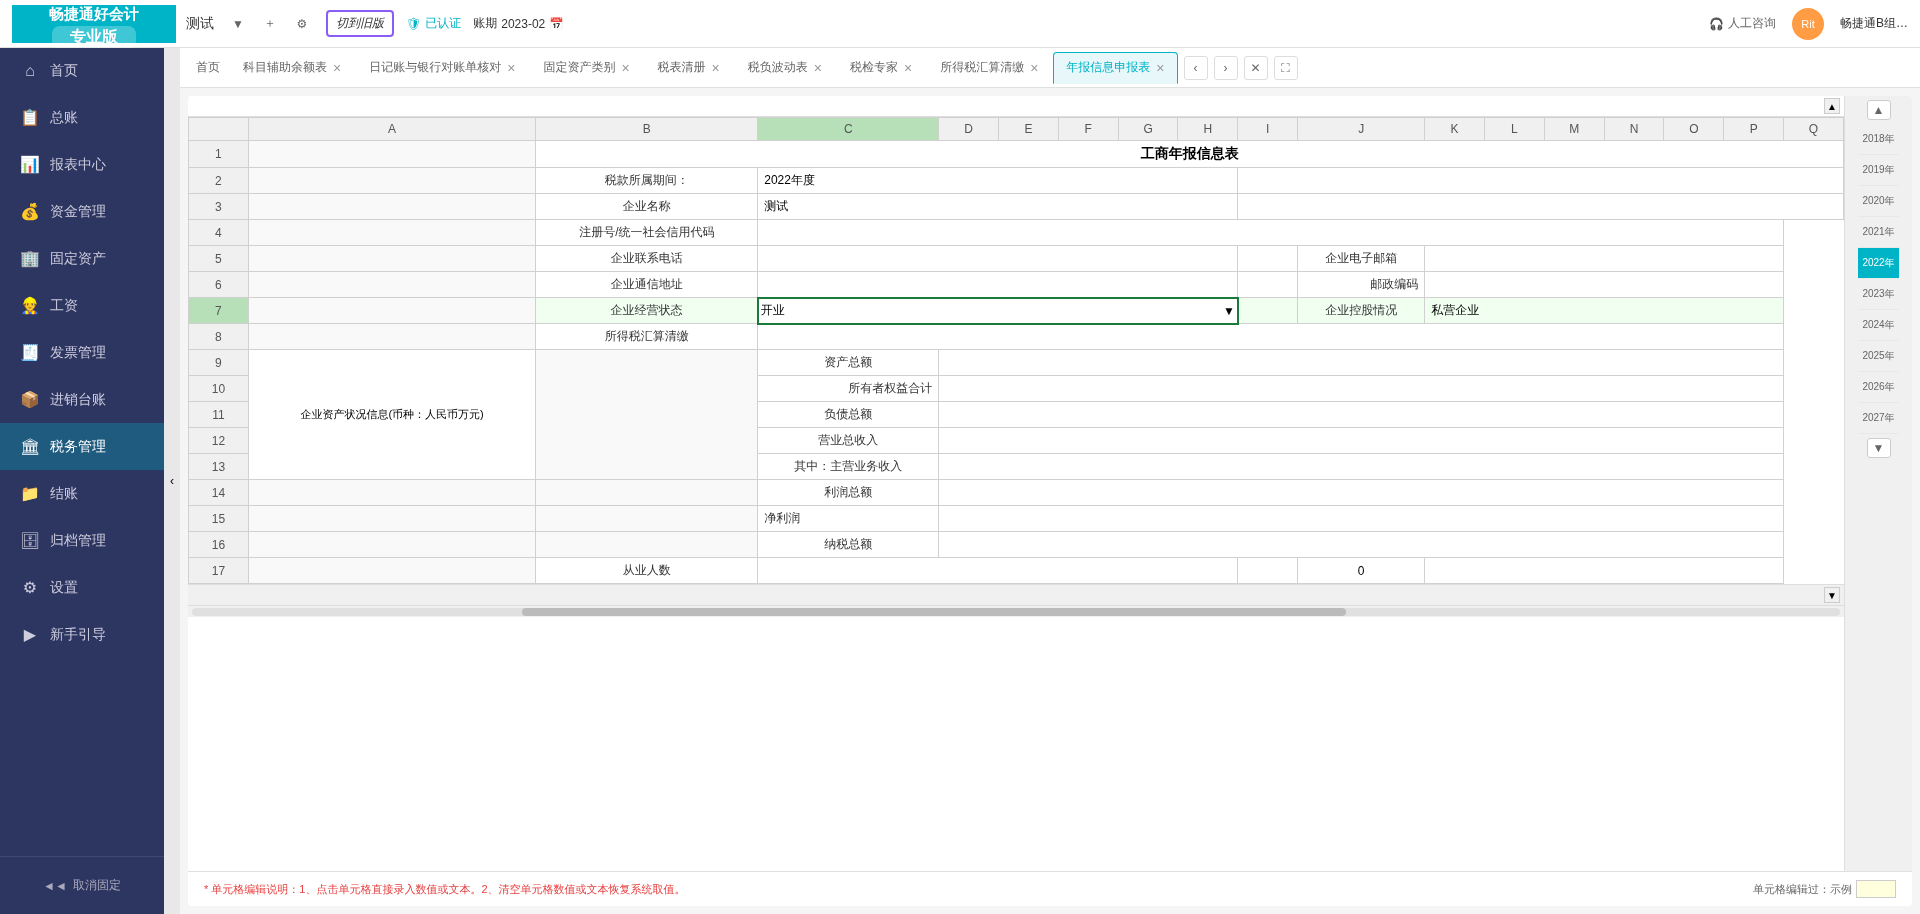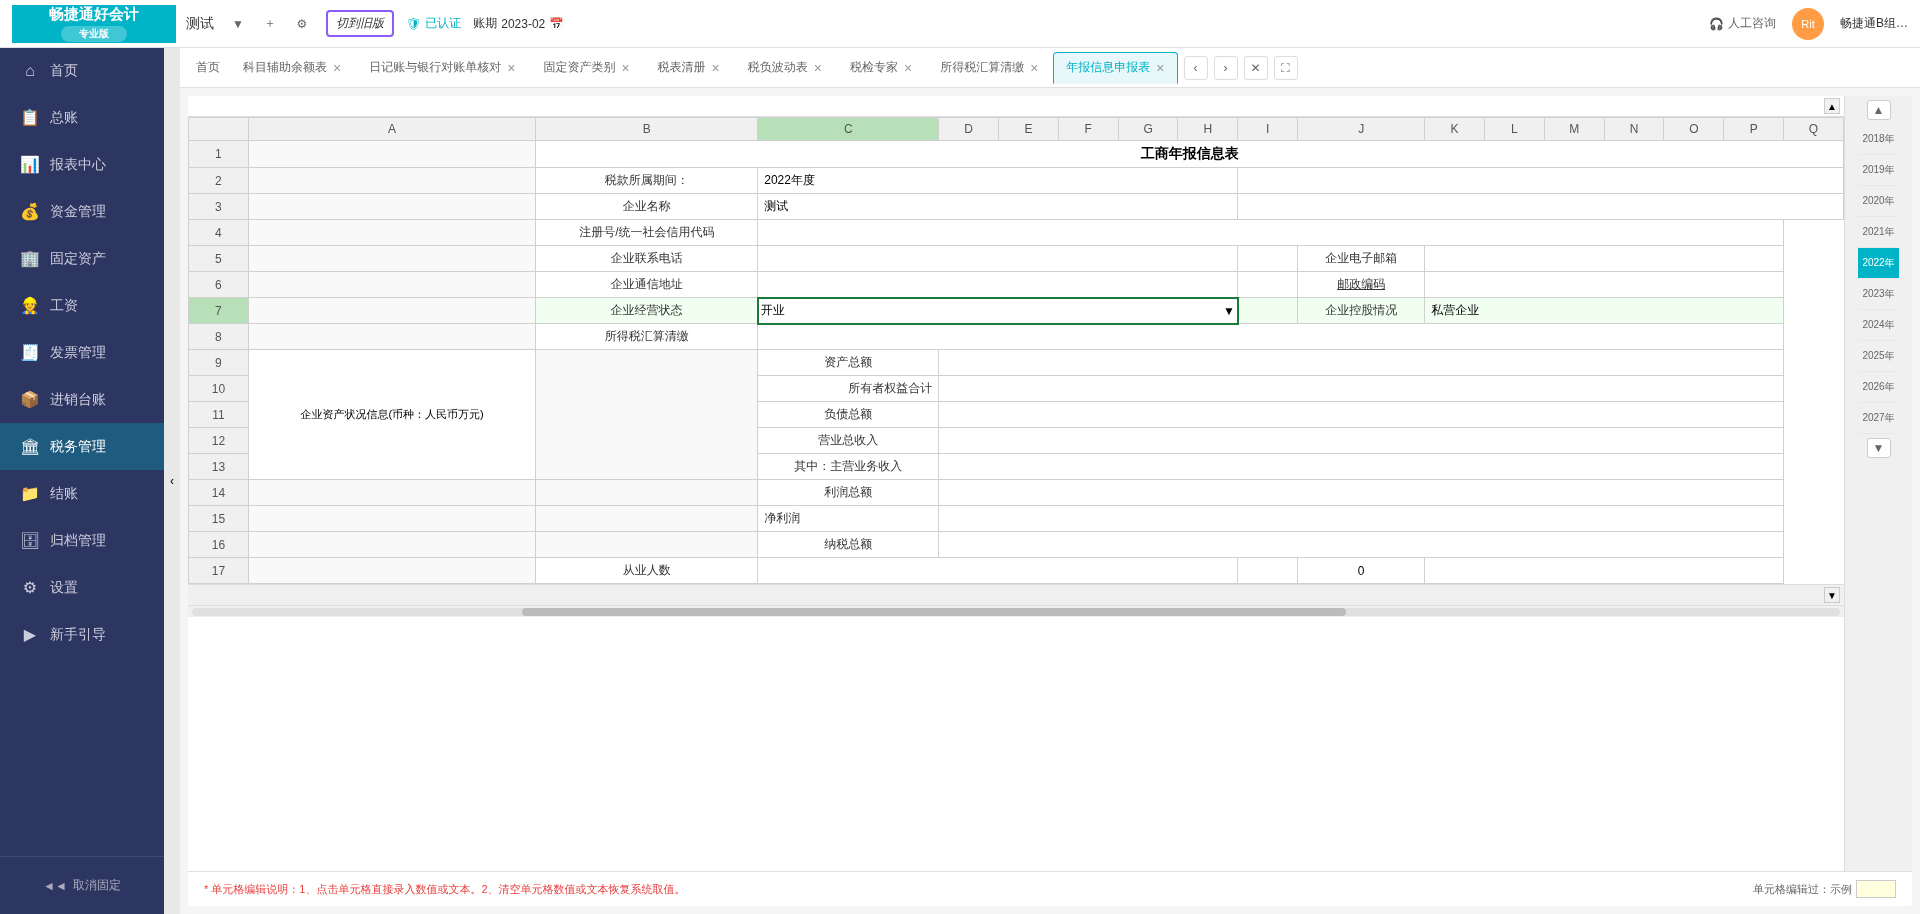--- a/index.html
+++ b/index.html
@@ -24,21 +24,21 @@
       align-items: center;
       justify-content: flex-start;
       color: #fff;
       font-size: 14px;
       font-weight: bold;
       flex-shrink: 0;
       flex-direction: column;
       gap: 2px;
     }
     .logo-area .logo-main { font-size: 15px; }
-    .logo-area .logo-sub { font-size: 10px; background: rgba(255,255,255,0.25); padding: 1px 18px; border-radius: 8px; }
+    .logo-area .logo-sub { font-size: 16px; background: rgba(255,255,255,0.25); padding: 1px 18px; border-radius: 8px; }
     .top-bar-content {
       display: flex;
       align-items: center;
       flex: 1;
       gap: 12px;
     }
     .workspace-name { font-size: 14px; color: #333; }
     .top-icons { display: flex; align-items: center; gap: 8px; color: #666; }
     .top-icon-btn { cursor: pointer; width: 24px; height: 24px; display: flex; align-items: center; justify-content: center; border-radius: 4px; }
     .switch-btn {
@@ -533,21 +533,21 @@
                 <td class="cell-label" style="text-align:center;">企业电子邮箱</td>
                 <td colspan="6"></td>
               </tr>
 
               <tr>
                 <td class="row-header">6</td>
                 <td style="background:#f9f9f9;"></td>
                 <td class="cell-label" style="text-align:center;">企业通信地址</td>
                 <td colspan="6"></td>
                 <td></td>
-                <td class="cell-label" style="text-align:center;text-decoration:underline;">邮政编码</td>
+                <td class="cell-label" style="">邮政编码</td>
                 <td colspan="6"></td>
               </tr>
 
               <tr style="background:#f0fff0;">
                 <td class="row-header active-row">7</td>
                 <td style="background:#f9f9f9;"></td>
                 <td class="cell-label" style="text-align:center;">企业经营状态</td>
                 <td class="cell-active" colspan="6" style="padding:2px;">
                   <div class="dropdown-cell">
                     <span>开业</span>

